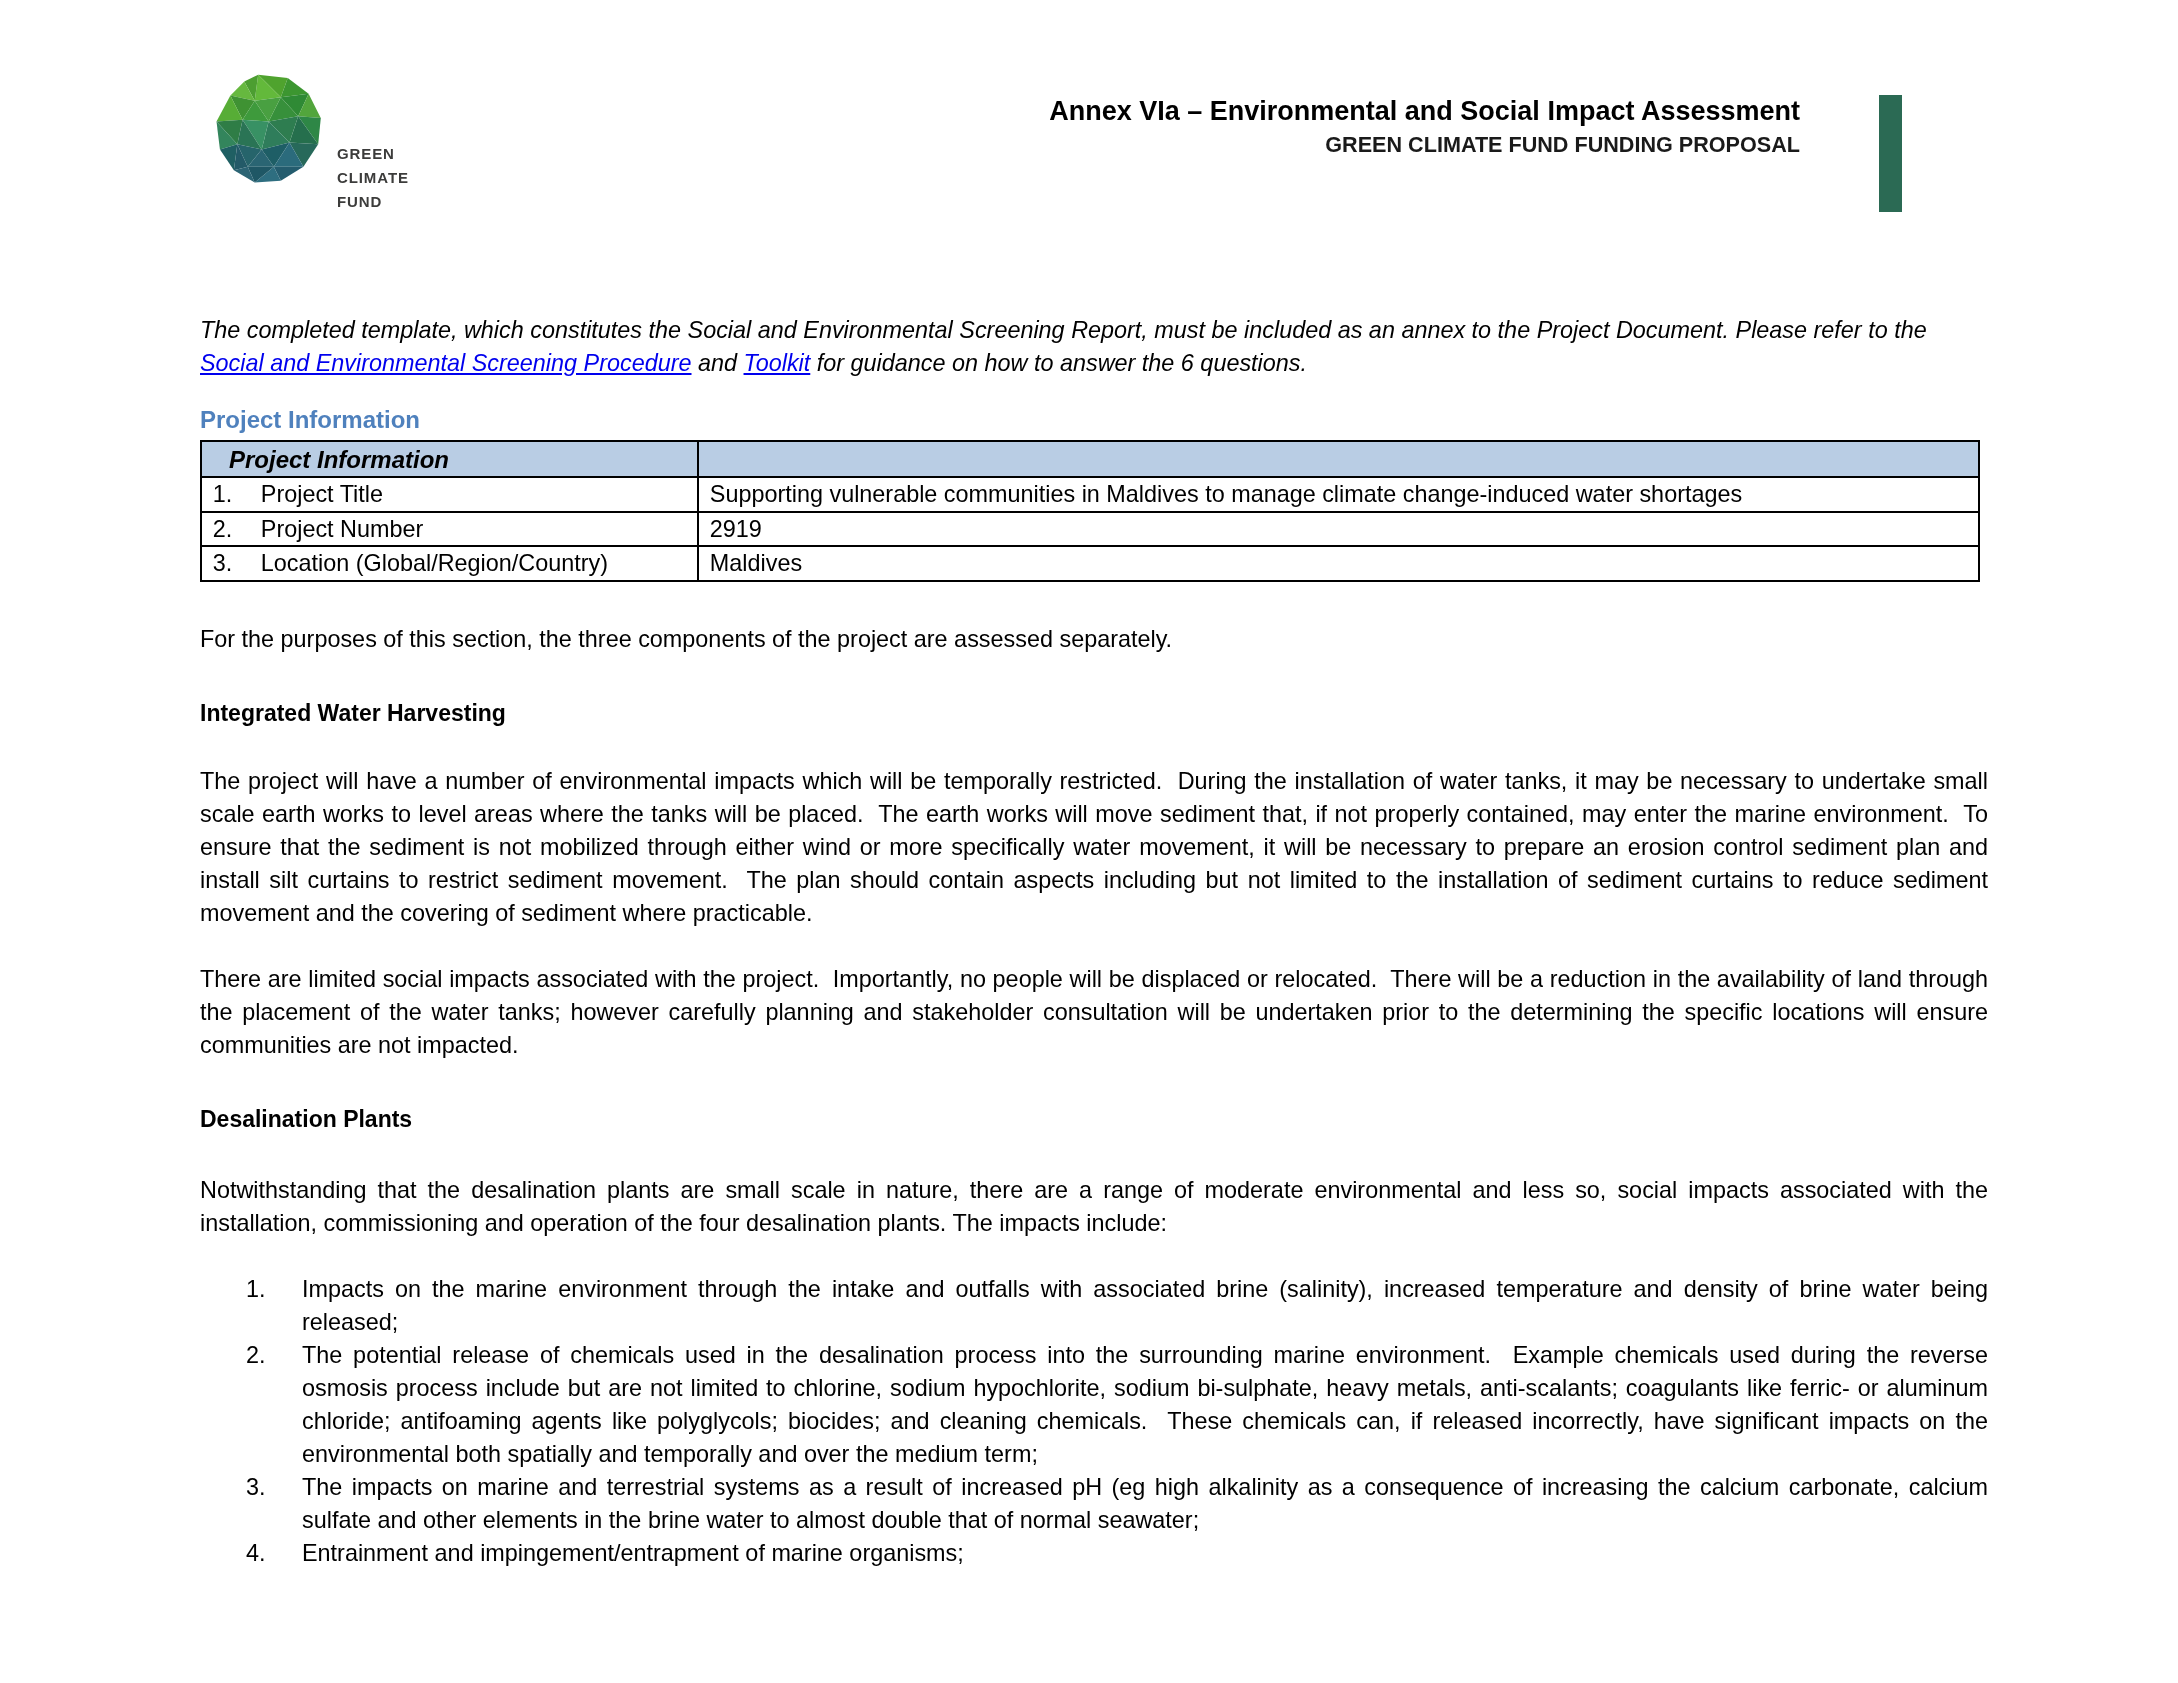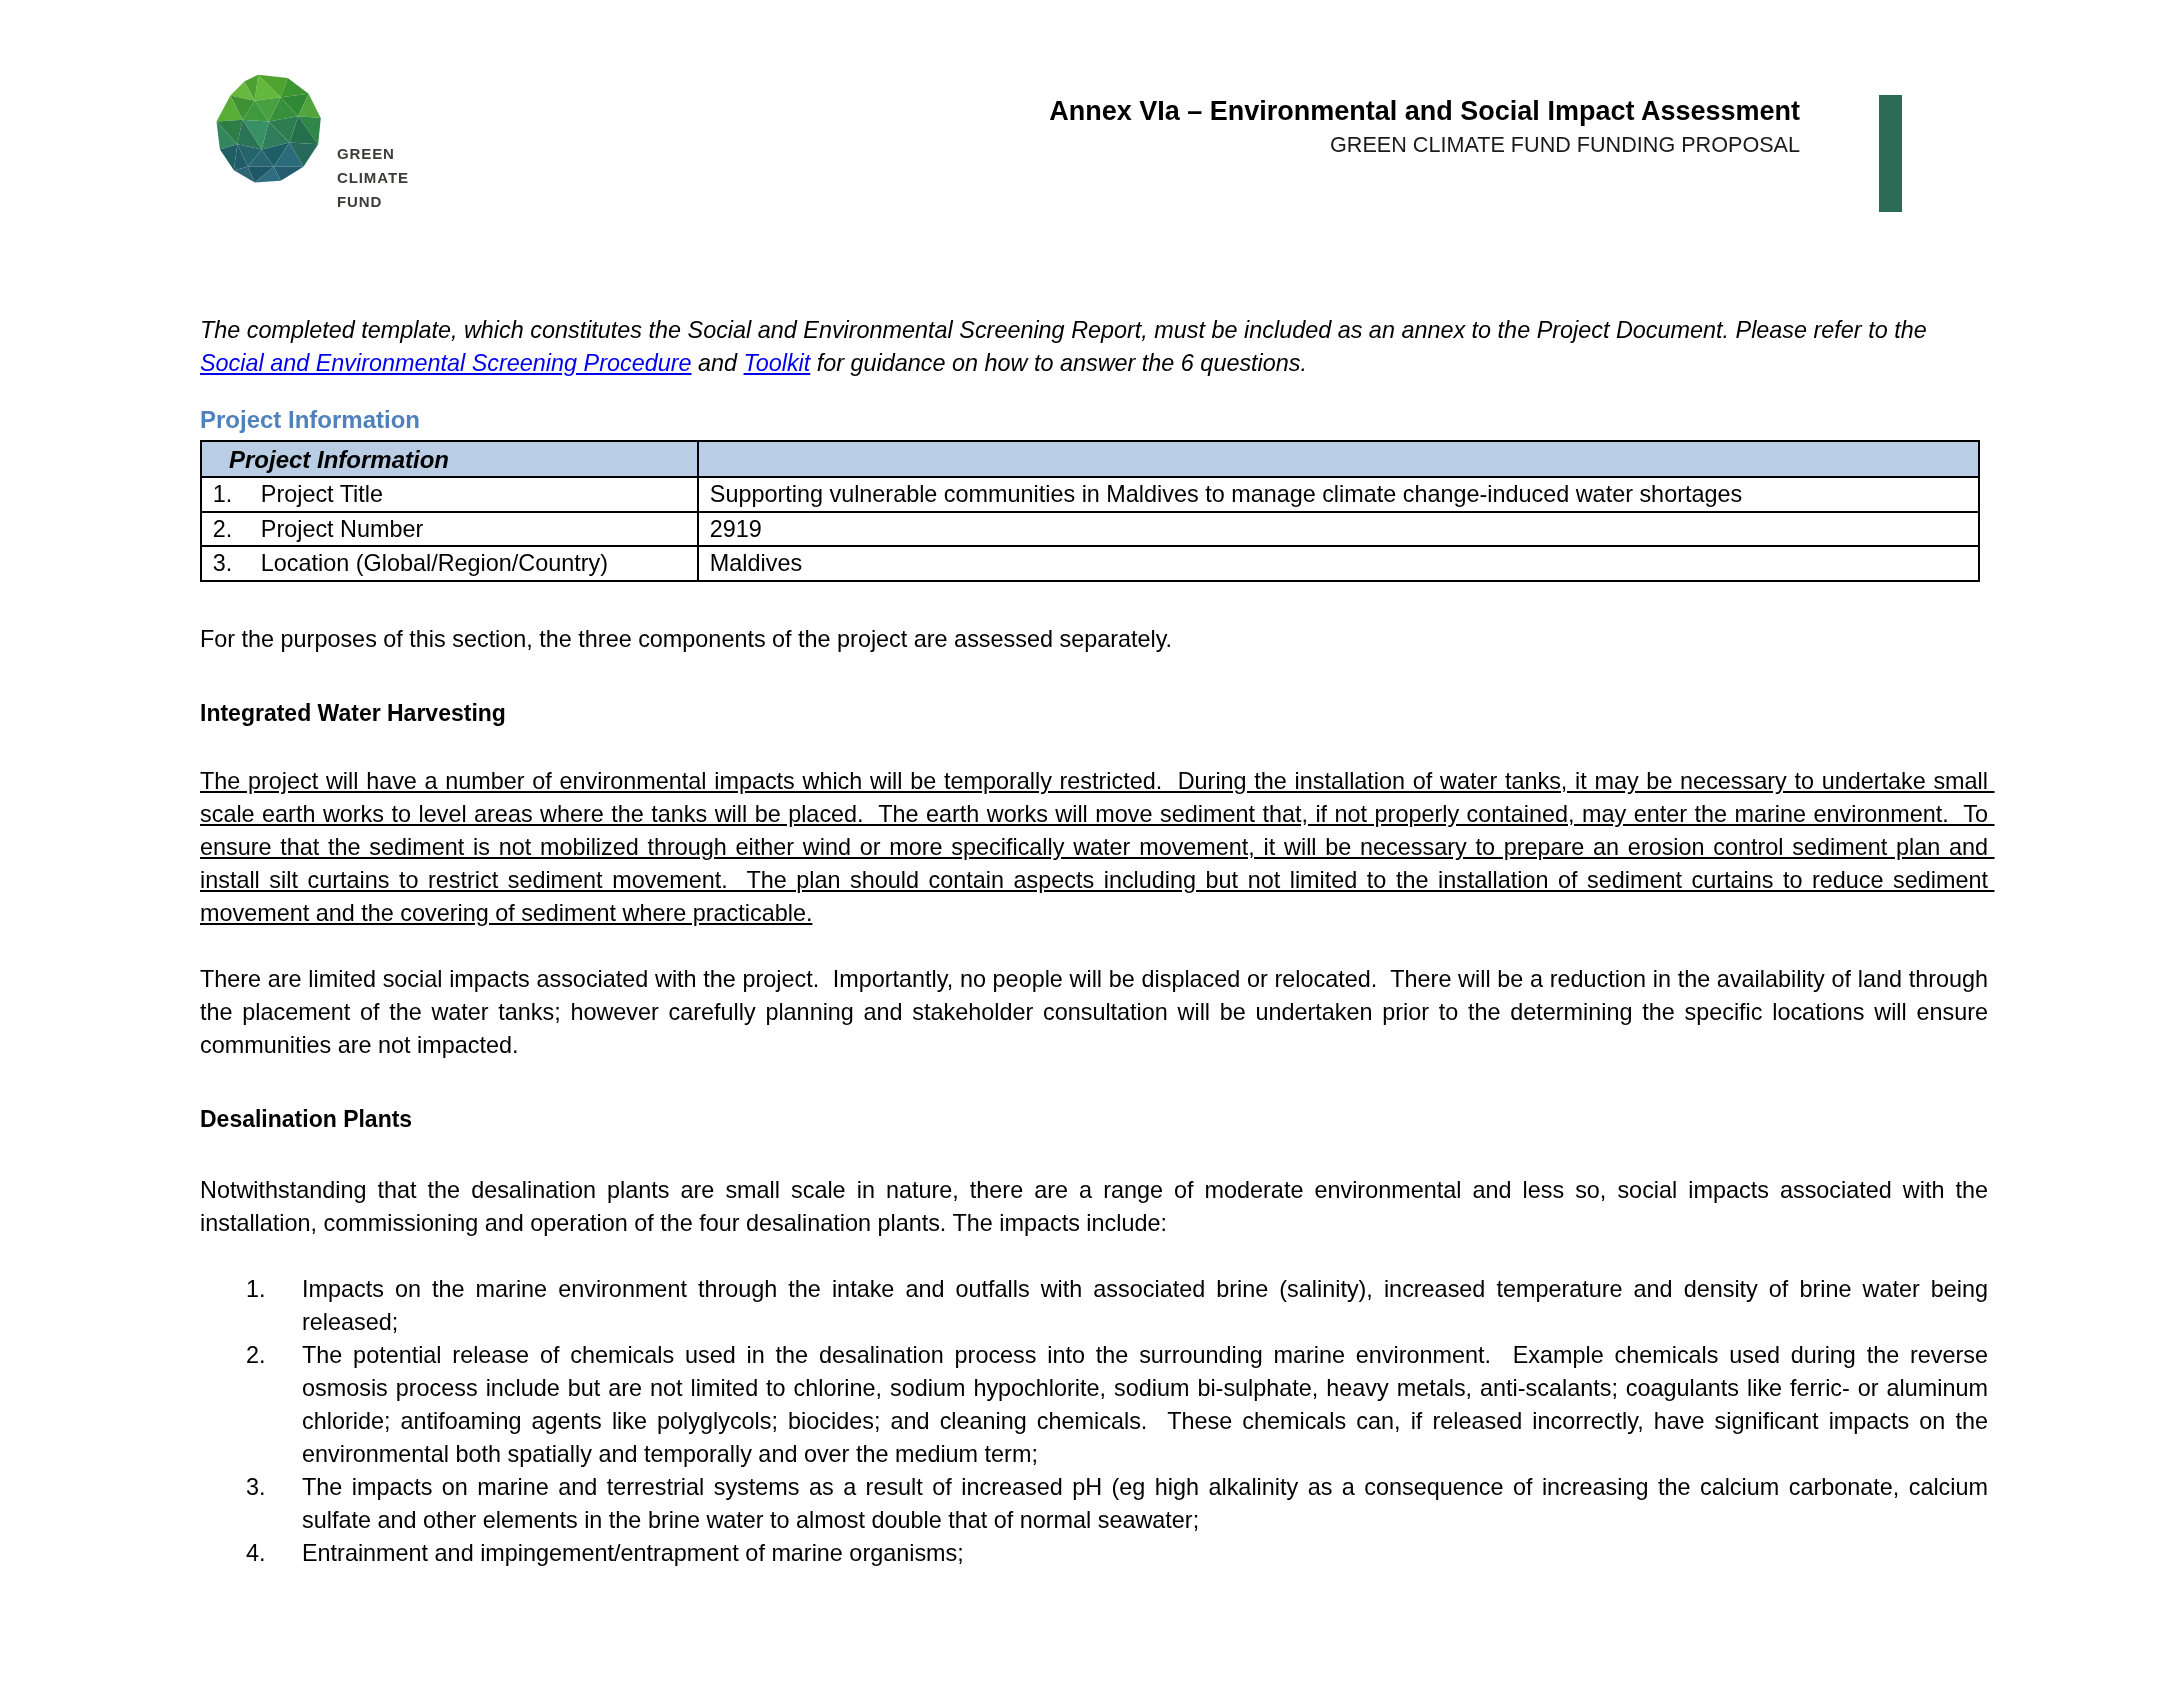--- a/index.html
+++ b/index.html
@@ -28,21 +28,21 @@
     font-size:15px;font-weight:bold;letter-spacing:0.9px;
     line-height:24px;color:var(--logo_text_color);
   }
   .title-block{
     position:absolute;right:378px;top:95px;text-align:right;white-space:nowrap;
   }
   .doc-title{
     margin:0;font-size:27px;font-weight:bold;line-height:32px;color:#000;
   }
   .doc-subtitle{
-    margin-top:4.5px;font-size:21.6px;font-weight:normal;color:#1a1a1a;letter-spacing:0px;
+    margin-top:4.5px;font-size:21.6px;font-weight:bold;color:#1a1a1a;letter-spacing:0px;
   }
   .accent-bar{
     position:absolute;left:1879px;top:95px;width:23.4px;height:117px;
     background:var(--accent_bar_green);
   }
   
   .main{
     position:absolute;top:221px;left:200px;width:1788px;
     font-size:23.4px;line-height:33px;
   }
@@ -68,21 +68,21 @@
     background:var(--table_header_bg);font-weight:bold;font-style:italic;
     height:36px;padding-left:27px;font-size:24px;
   }
   tr.t-row td{height:33px;}
   .row-num{display:inline-block;min-width:48px;}
   
   .p-purpose{margin-top:41px;}
   .sub-heading{
     margin:0;margin-top:43px;font-size:23px;font-weight:bold;line-height:29px;text-align:left;
   }
-  .p-iwh1{margin-top:37px;text-decoration:underline;}
+  .p-iwh1{margin-top:37px;}
   .p-iwh2{margin-top:33px;}
   .p-dp{margin-top:40px;}
   ol.impacts{
     list-style:none;margin:33px 0 0 0;padding:0;
   }
   ol.impacts li{
     position:relative;padding-left:102px;text-align:justify;
   }
   ol.impacts .li-num{
     position:absolute;left:46px;top:0;

